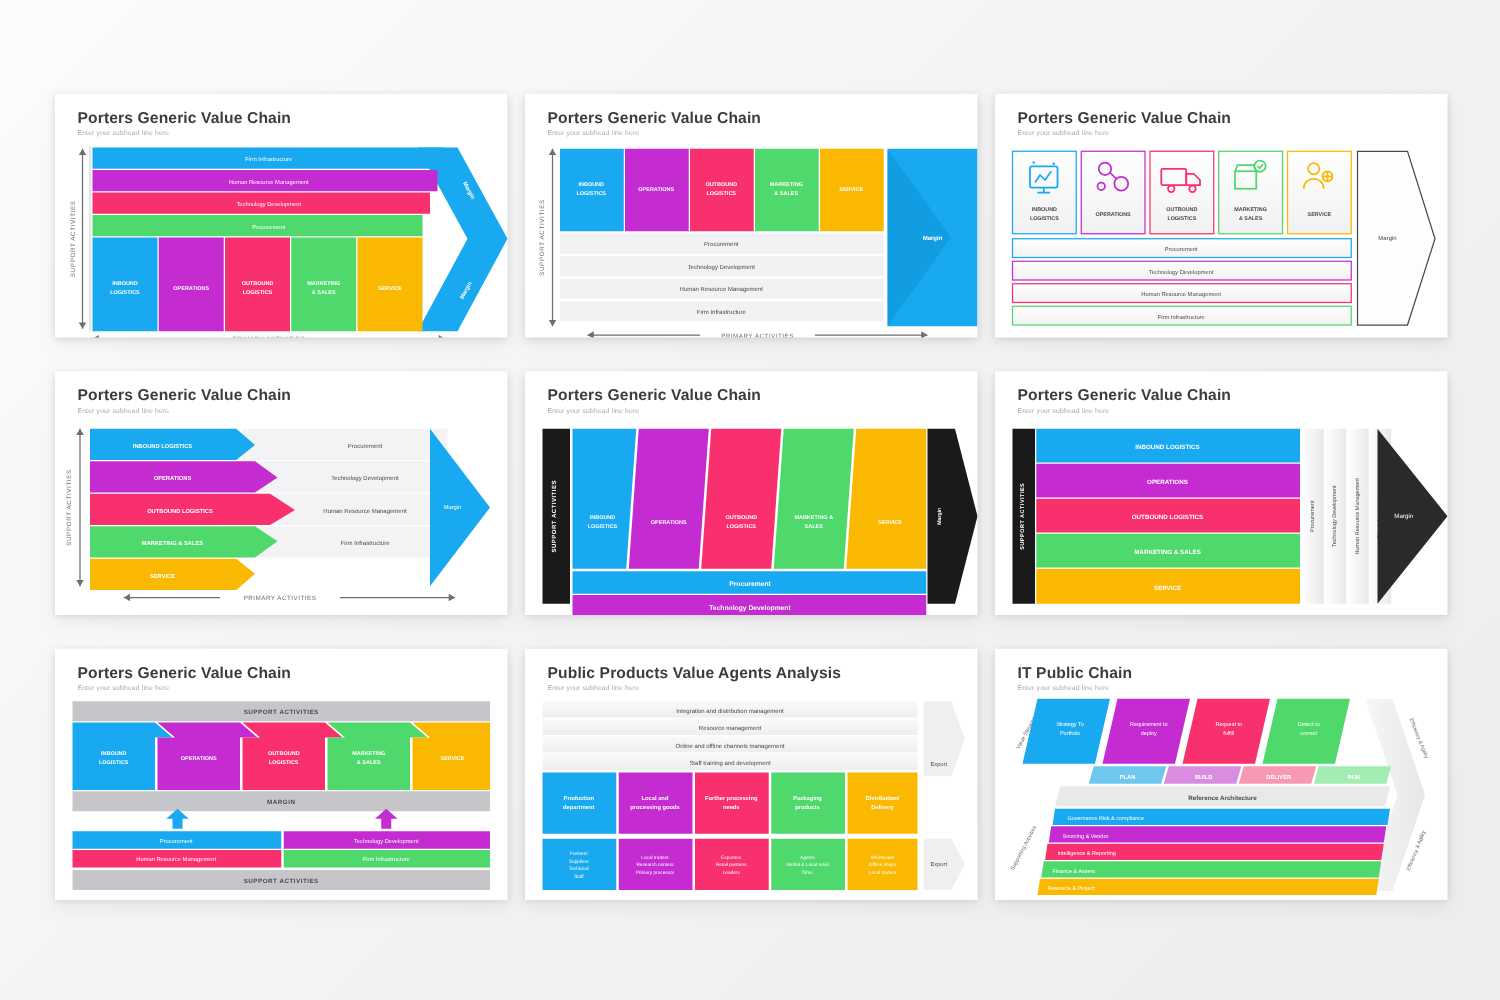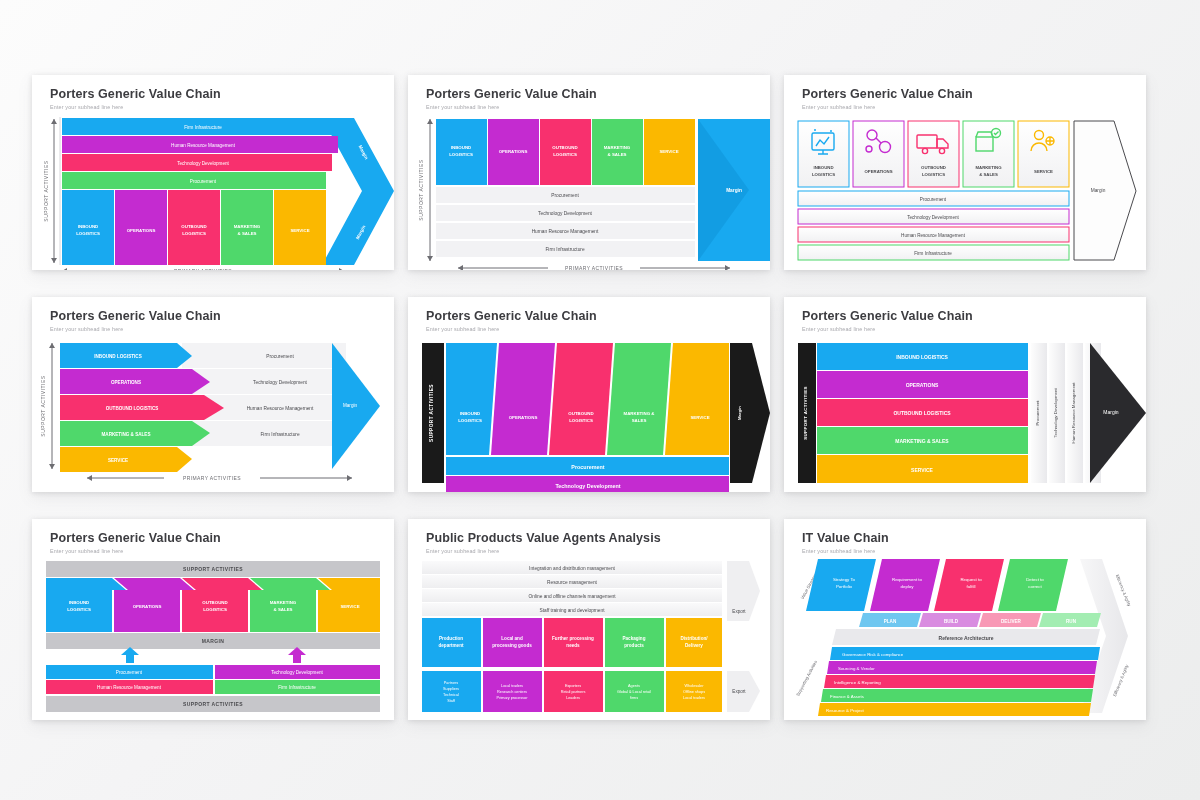--- a/index.html
+++ b/index.html
@@ -2,21 +2,21 @@
 <html><head>
 <meta charset="utf-8">
 <style>
   html,body{margin:0;padding:0;}
   body{
     width:1200px;height:800px;overflow:hidden;
     font-family:"Liberation Sans",sans-serif;
     background:linear-gradient(135deg,#fcfcfc 0%,#f4f4f5 45%,#eceded 100%);
   }
   .grid{
-    position:absolute;left:32px;top:75px;
+    position:absolute;left:44px;top:75px;
     display:grid;
     grid-template-columns:362px 362px 362px;
     grid-template-rows:195px 195px 201px;
     column-gap:14px;row-gap:27px;
   }
   .card{
     background:#fff;position:relative;overflow:hidden;
     box-shadow:0 1px 5px rgba(120,120,125,.22), 0 6px 14px rgba(120,120,125,.10);
   }
   .title{
@@ -533,21 +533,21 @@
         </g>
         <g>
           <path d="M319 152 H341 L352 172 L341 193 H319 Z" fill="#EFEFF1"></path>
           <text x="331" y="174" class="dk" font-size="4.6" text-anchor="middle">Export</text>
         </g>
       </svg>
     </div>
   </div>
 
   <div class="card">
-    <div class="title">IT Value Chain</div>
+    <div class="title">IT Public Chain</div>
     <div class="subtitle">Enter your subhead line here</div>
     <div class="stage">
       <svg width="362" height="205" viewBox="0 0 362 205">
         <defs>
           <linearGradient id="itg" x1="0" y1="0" x2="1" y2="0">
             <stop offset="0" stop-color="#f7f7f8"></stop>
               <stop offset="1" stop-color="#e7e7ea"></stop>
           </linearGradient>
         </defs>
 

